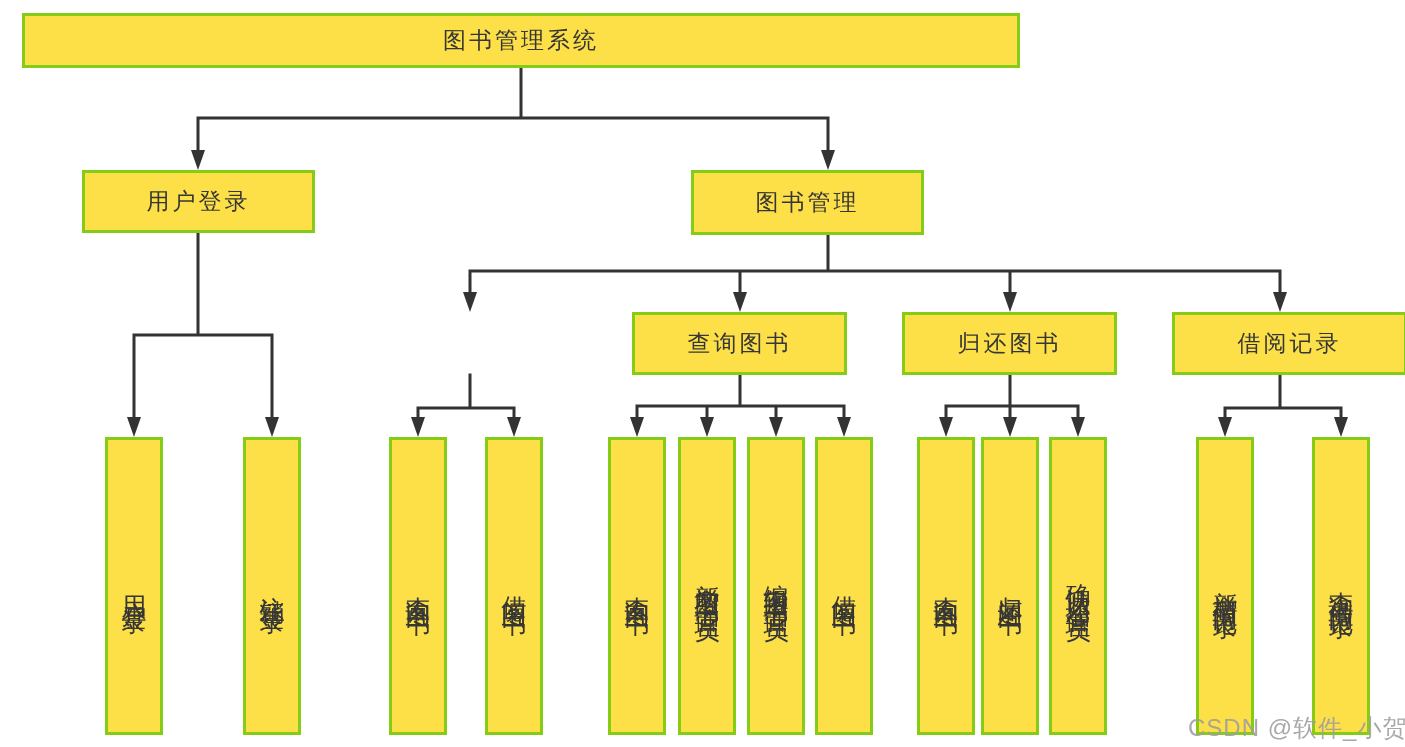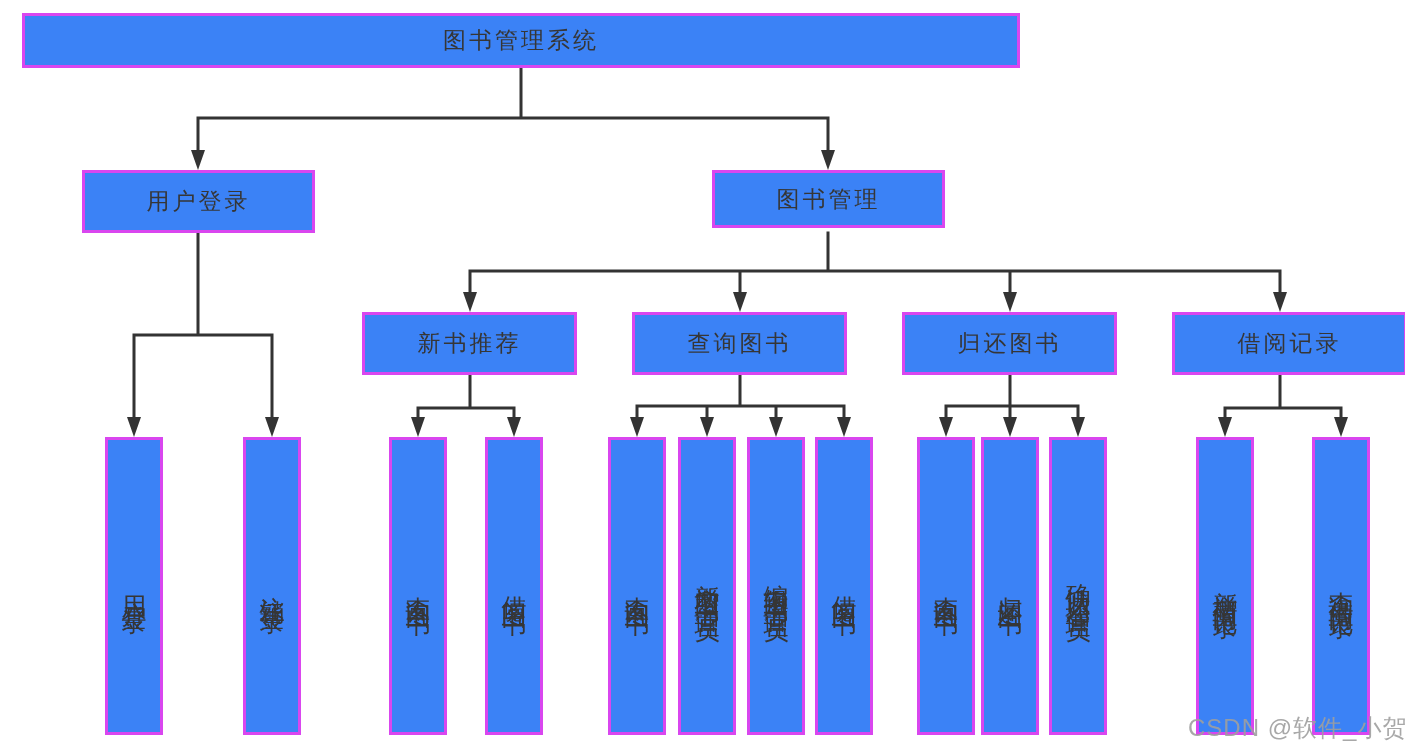--- a/index.html
+++ b/index.html
@@ -2,22 +2,22 @@
 <html><head>
 <meta charset="utf-8">
 <style>
   html,body{margin:0;padding:0;background:#ffffff;}
   .stage{
     position:relative;width:1405px;height:747px;background:#ffffff;overflow:hidden;
     font-family:"Liberation Sans","DejaVu Sans",sans-serif;color:#333333;
   }
   .connectors{position:absolute;left:0;top:0;width:1405px;height:747px;}
   .node{
-    position:absolute;box-sizing:border-box;background:#3b82f6;
-    border:3px solid #d946ef;display:flex;align-items:center;justify-content:center;
+    position:absolute;box-sizing:border-box;background:#fde047;
+    border:3px solid #84cc16;display:flex;align-items:center;justify-content:center;
   }
   .hbox span{font-size:23px;letter-spacing:3px;color:#363636;white-space:nowrap;}
   .leaf{top:437px;width:58px;height:298px;}
   .leaf span{
     writing-mode:vertical-rl;text-orientation:mixed;
     font-size:25px;letter-spacing:5px;color:#363636;line-height:1;
   }
   .watermark{
     position:absolute;left:1188px;top:712px;font-size:24px;letter-spacing:1px;
     color:rgba(158,158,158,0.9);white-space:nowrap;z-index:5;
@@ -71,27 +71,24 @@
     </g>
   </svg>
 
   <div class="node hbox" style="left:22px;top:13px;width:998px;height:55px">
     <span>图书管理系统</span>
   </div>
 
   <div class="node hbox" style="left:82px;top:170px;width:233px;height:63px">
     <span>用户登录</span>
   </div>
-  <div class="node hbox" style="left:712px;top:170px;width:233px;height:58px">
+  <div class="node hbox" style="left:691px;top:170px;width:233px;height:65px">
     <span>图书管理</span>
   </div>
 
-  <div class="node hbox" style="left:362px;top:312px;width:215px;height:63px">
-    <span>新书推荐</span>
-  </div>
   <div class="node hbox" style="left:632px;top:312px;width:215px;height:63px">
     <span>查询图书</span>
   </div>
   <div class="node hbox" style="left:902px;top:312px;width:215px;height:63px">
     <span>归还图书</span>
   </div>
   <div class="node hbox" style="left:1172px;top:312px;width:235px;height:63px">
     <span>借阅记录</span>
   </div>
 

